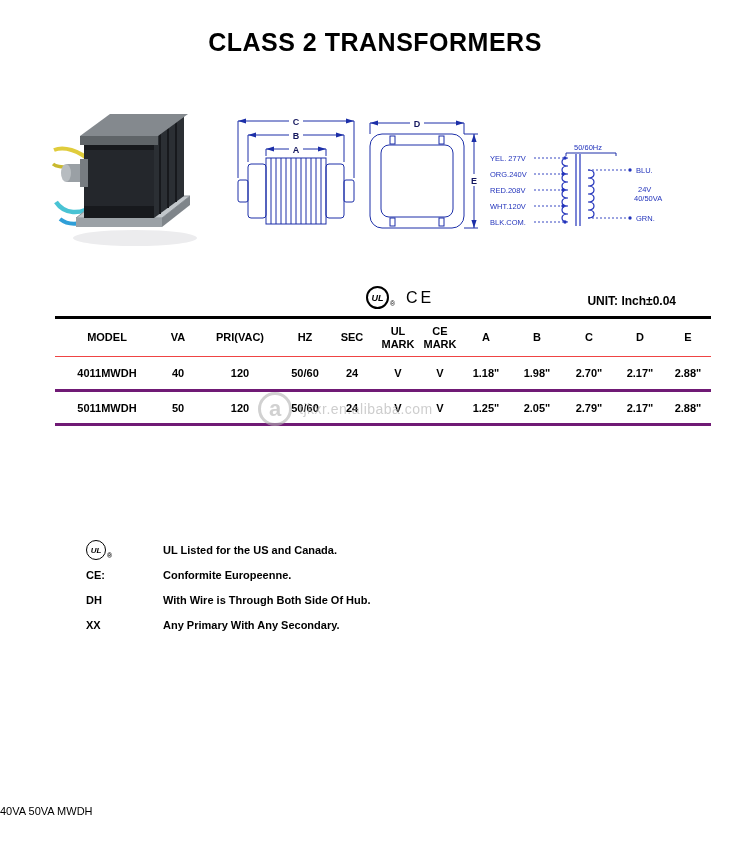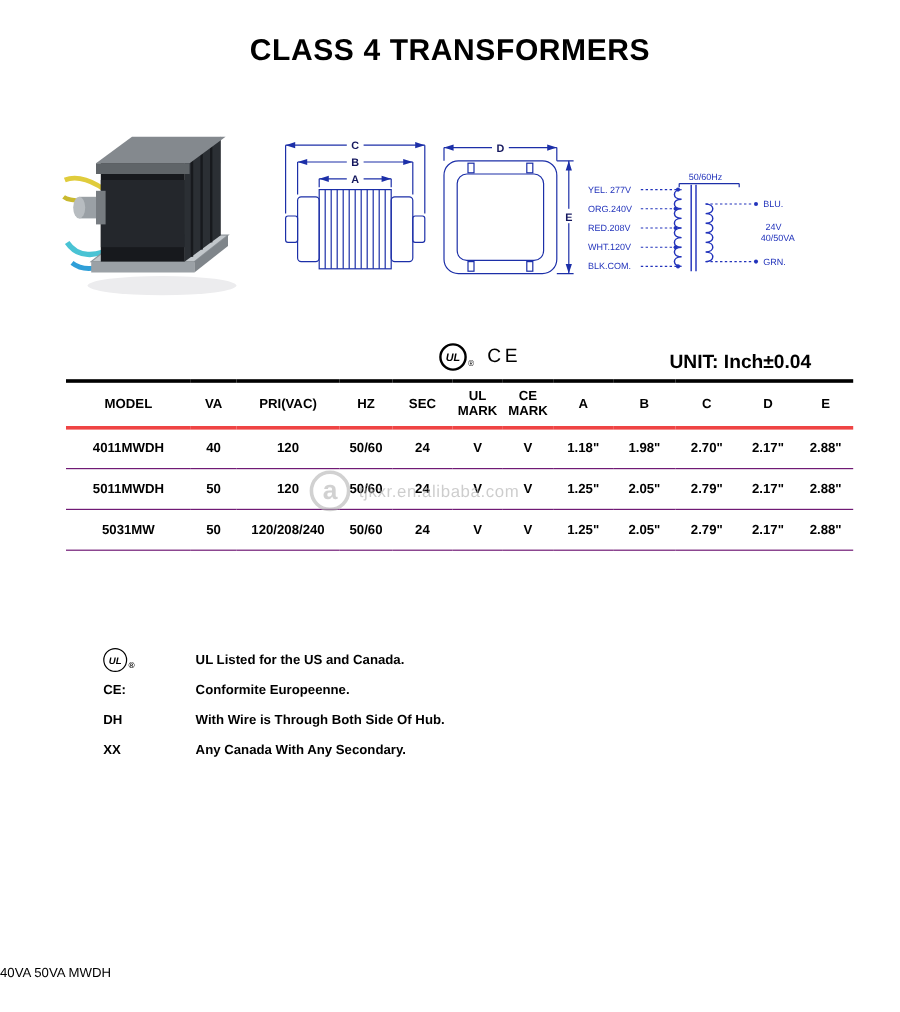--- a/index.html
+++ b/index.html
@@ -14,27 +14,27 @@
   .svg-side{position:absolute;left:232px;top:114px}
   .svg-front{position:absolute;left:364px;top:116px}
   .svg-wiring{position:absolute;left:488px;top:142px}
 
   .ul-badge{position:absolute;left:366px;top:286px;display:flex;align-items:flex-start}
   .ul-circle{display:inline-flex;width:23px;height:23px;border:2px solid #000;border-radius:50%;
              align-items:center;justify-content:center;font-size:9px;font-weight:bold;font-style:italic}
   .reg{font-size:7px;margin-top:14px;margin-left:1px}
   .ce-badge{position:absolute;left:406px;top:289px;font-size:16px;letter-spacing:3px;font-weight:500}
   .unit-label{position:absolute;left:536px;top:294px;width:140px;text-align:right;
-              font-size:16px;font-weight:bold}
+              font-size:12px;font-weight:bold}
 
   table.spec{position:absolute;left:55px;top:316px;width:656px;border-collapse:collapse;table-layout:fixed}
   table.spec th,table.spec td{font-size:11px;font-weight:bold;text-align:center;padding:0;overflow:hidden}
   table.spec th{white-space:pre-line;line-height:13px}
-  table.spec thead tr{height:39px;border-top:3px solid #000;border-bottom:3px solid #ef4444}
-  table.spec tbody tr{height:34px;border-bottom:1px solid #701a75}
+  table.spec thead tr{height:39px;border-top:3px solid #000;border-bottom:1px solid #ef4444}
+  table.spec tbody tr{height:34px;border-bottom:3px solid #701a75}
 
   .watermark{position:absolute;left:258px;top:392px;display:flex;align-items:center;gap:7px;
              opacity:.6;z-index:5;pointer-events:none}
   .wm-logo{display:inline-flex;width:34px;height:34px;border:3px solid #b3b3b3;border-radius:50%;
            align-items:center;justify-content:center;font-size:22px;font-weight:bold;color:#b3b3b3}
   .wm-text{font-size:14px;font-weight:400;color:#adadad;letter-spacing:.5px}
 
   .notes{position:absolute;left:86px;top:540px;width:480px}
   .note-row{display:flex;align-items:center;margin-bottom:5px;min-height:20px}
   .note-term{width:77px;font-size:11px;font-weight:bold;display:flex;align-items:flex-start}
@@ -49,21 +49,21 @@
   .dline{stroke:#1c2fa8;stroke-width:1;fill:none}
   .dfill{fill:#1c2fa8}
   .wire-label{font-size:7.5px;fill:#2233bb}
   .dim-letter{font-size:9px;font-weight:bold;fill:#14175e}
 </style>
 </head>
 <body>
 
 <div class="page">
 
-  <div class="title">CLASS 4 TRANSFORMERS</div>
+  <div class="title">CLASS 2 TRANSFORMERS</div>
 
   <svg class="photo" viewBox="0 0 170 155">
     <ellipse cx="85" cy="138" rx="62" ry="8" fill="#ececee"></ellipse>
     <path d="M42,62 C28,50 14,46 4,50" stroke="#e0cc3c" stroke-width="4" fill="none"></path>
     <path d="M42,70 C24,64 10,70 3,64" stroke="#c9b92e" stroke-width="3.5" fill="none"></path>
     <path d="M46,104 C30,116 14,114 6,102" stroke="#49c3d4" stroke-width="4.5" fill="none"></path>
     <path d="M50,111 C38,125 20,127 10,119" stroke="#2f9fd8" stroke-width="4" fill="none"></path>
     <polygon points="26,118 112,118 140,96 54,96" fill="#c2c7cb" stroke="#8e9499" stroke-width="1"></polygon>
     <polygon points="26,118 112,118 112,127 26,127" fill="#9ba1a6"></polygon>
     <polygon points="112,118 140,96 140,105 112,127" fill="#7f858a"></polygon>
@@ -240,34 +240,20 @@
         <td>50/60</td>
         <td>24</td>
         <td>V</td>
         <td>V</td>
         <td>1.25"</td>
         <td>2.05"</td>
         <td>2.79"</td>
         <td>2.17"</td>
         <td>2.88"</td>
       </tr>
-      <tr>
-        <td>5031MW</td>
-        <td>50</td>
-        <td>120/208/240</td>
-        <td>50/60</td>
-        <td>24</td>
-        <td>V</td>
-        <td>V</td>
-        <td>1.25"</td>
-        <td>2.05"</td>
-        <td>2.79"</td>
-        <td>2.17"</td>
-        <td>2.88"</td>
-      </tr>
     </tbody>
   </table>
 
   <div class="watermark">
     <span class="wm-logo">a</span>
     <span class="wm-text">tjkxr.en.alibaba.com</span>
   </div>
 
   <div class="notes">
     <div class="note-row">
@@ -280,21 +266,21 @@
     <div class="note-row">
       <span class="note-term">CE:</span>
       <span class="note-desc">Conformite Europeenne.</span>
     </div>
     <div class="note-row">
       <span class="note-term">DH</span>
       <span class="note-desc">With Wire is Through Both Side Of Hub.</span>
     </div>
     <div class="note-row">
       <span class="note-term">XX</span>
-      <span class="note-desc">Any Canada With Any Secondary.</span>
+      <span class="note-desc">Any Primary With Any Secondary.</span>
     </div>
   </div>
 
   <div class="footer">
     <div>40VA 50VA MWDH</div>
   </div>
 
 </div>
 
 </body></html>

